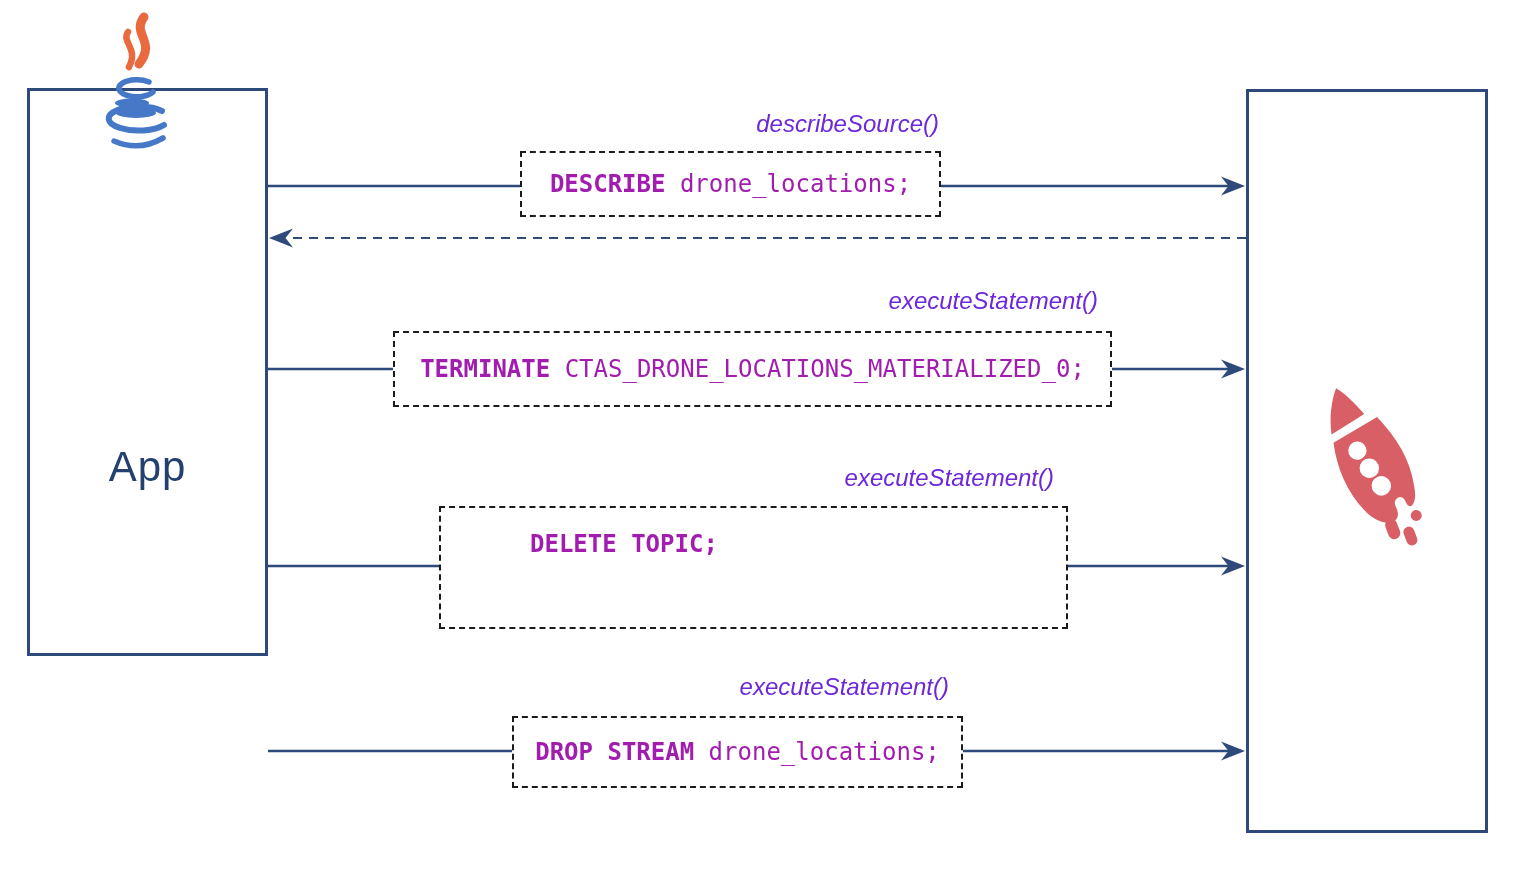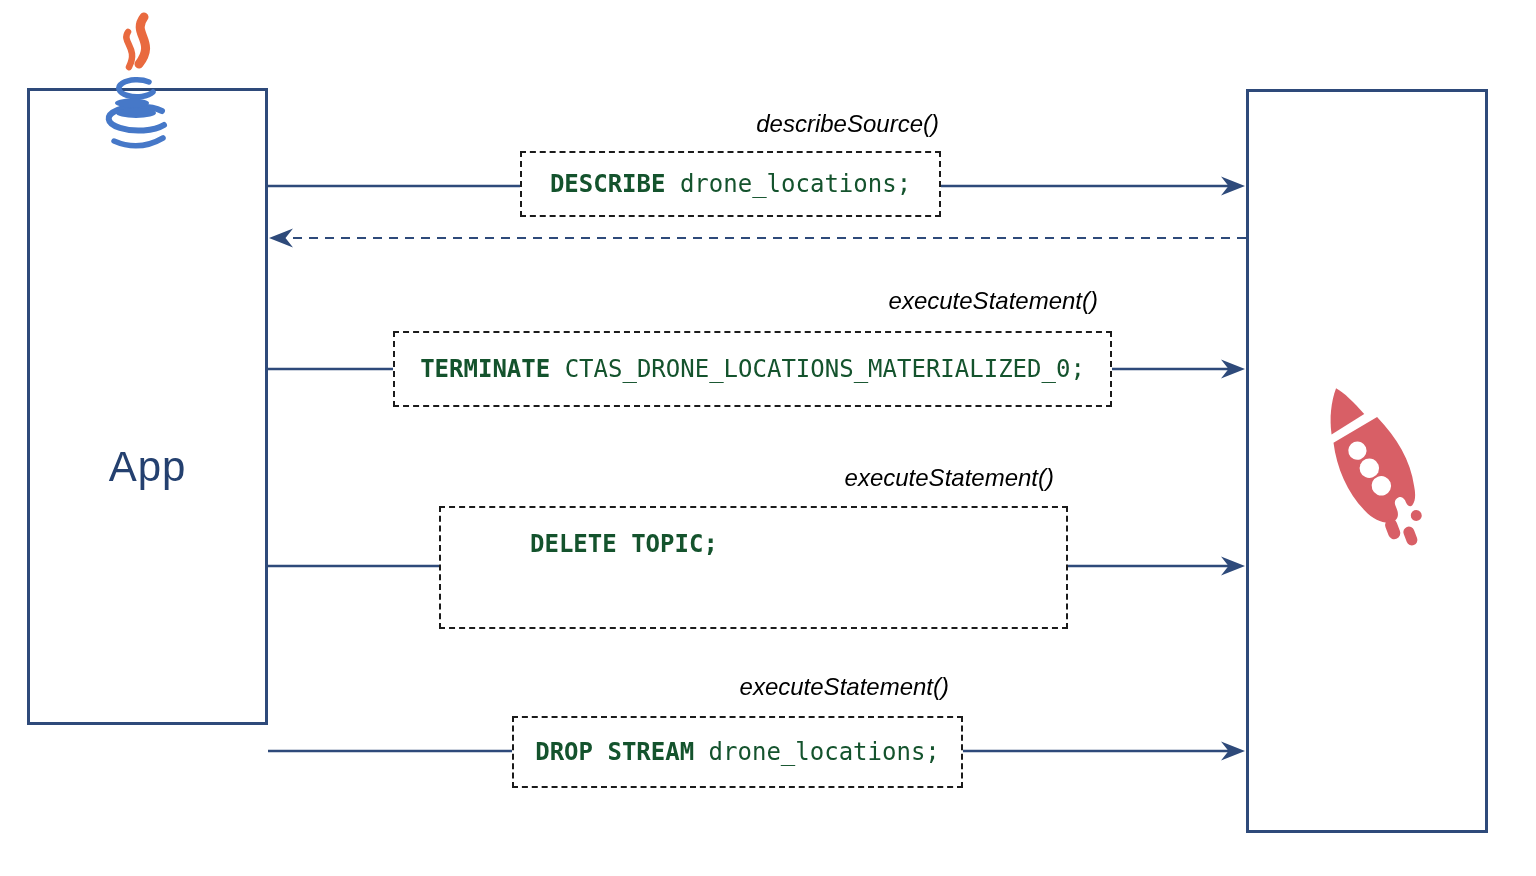--- a/index.html
+++ b/index.html
@@ -14,21 +14,21 @@
   }
   .wires { position: absolute; left: 0; top: 0; z-index: 1; }
 
   
   .actor {
     position: absolute;
     border: 3px solid #2e4a7a;
     background: #ffffff;
     z-index: 2;
   }
-  .actor-left  { left: 27px;   top: 88px; width: 241px; height: 637px; }
+  .actor-left  { left: 27px;   top: 88px; width: 241px; height: 568px; }
   .actor-right { left: 1246px; top: 89px; width: 242px; height: 744px; }
 
   .actor-label {
     position: absolute;
     top: 352px; left: 0; width: 100%;
     text-align: center;
     font-size: 42px;
     font-weight: 300;
     letter-spacing: 1px;
     color: #24406f;
@@ -36,34 +36,34 @@
 
   .java-logo { position: absolute; left: 56px; top: -80px; }
   .rocket    { position: absolute; left: 55px; top: 283px; }
 
   
   .msg-label {
     position: absolute;
     z-index: 3;
     font-style: italic;
     font-size: 24px;
-    color: #000000;
+    color: #6d28d9;
     text-align: right;
   }
   .msg-box {
     position: absolute;
     z-index: 3;
     border: 2px dashed #1b1b1b;
     background: #ffffff;
     display: flex;
     flex-direction: column;
     justify-content: center;
     font-family: "DejaVu Sans Mono", monospace;
     font-size: 24px;
-    color: #14532d;
+    color: #a21caf;
     white-space: pre;
   }
   .msg-box .kw { font-weight: 700; }
   .centered { align-items: center; }
 
   .label-1 { left: 520px; top: 110px; width: 421px; padding-right: 2px; }
   .box-1   { left: 520px; top: 151px; width: 421px; height: 66px; }
 
   .label-2 { left: 393px; top: 287px; width: 719px; padding-right: 14px; }
   .box-2   { left: 393px; top: 331px; width: 719px; height: 76px; }

